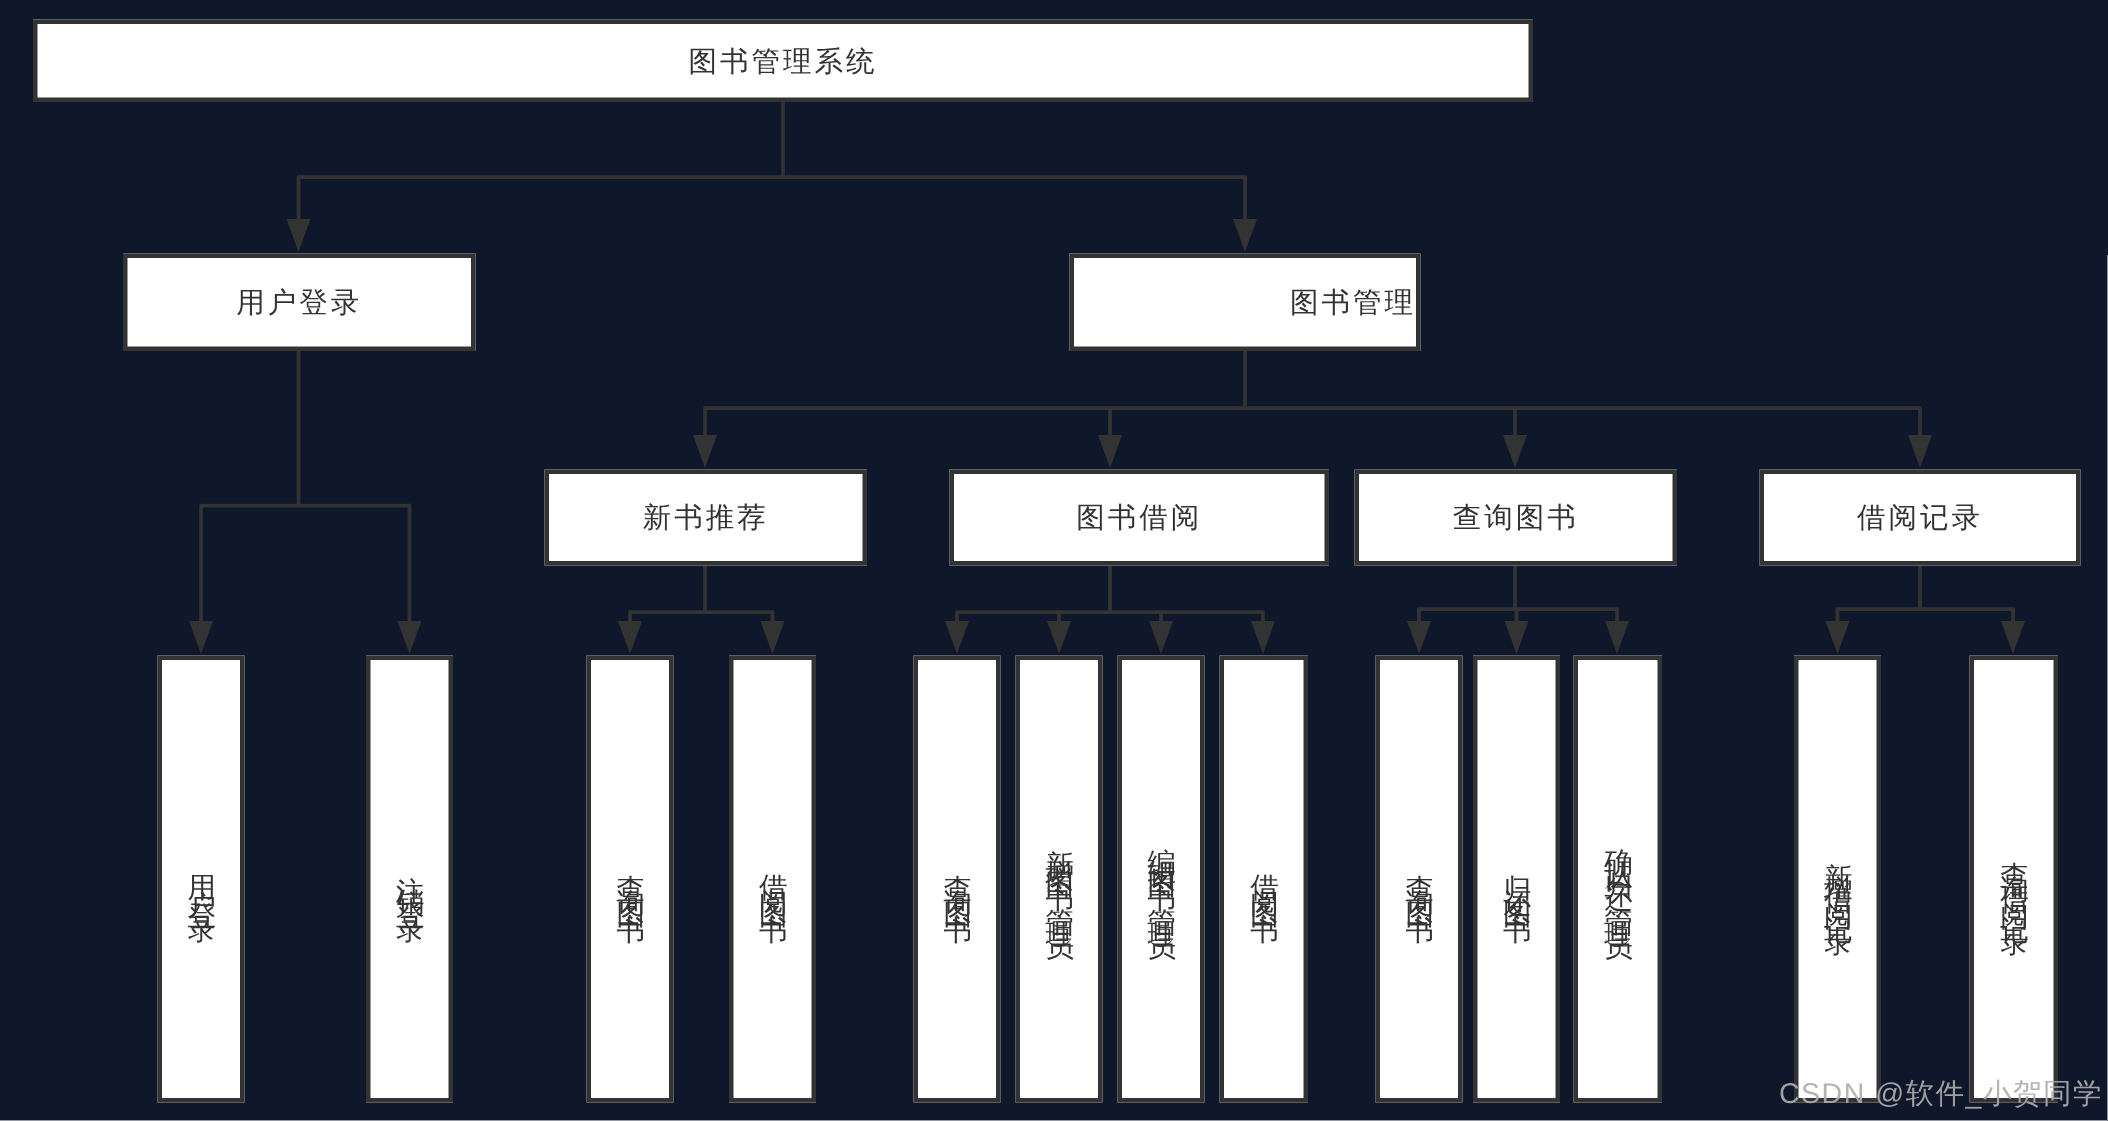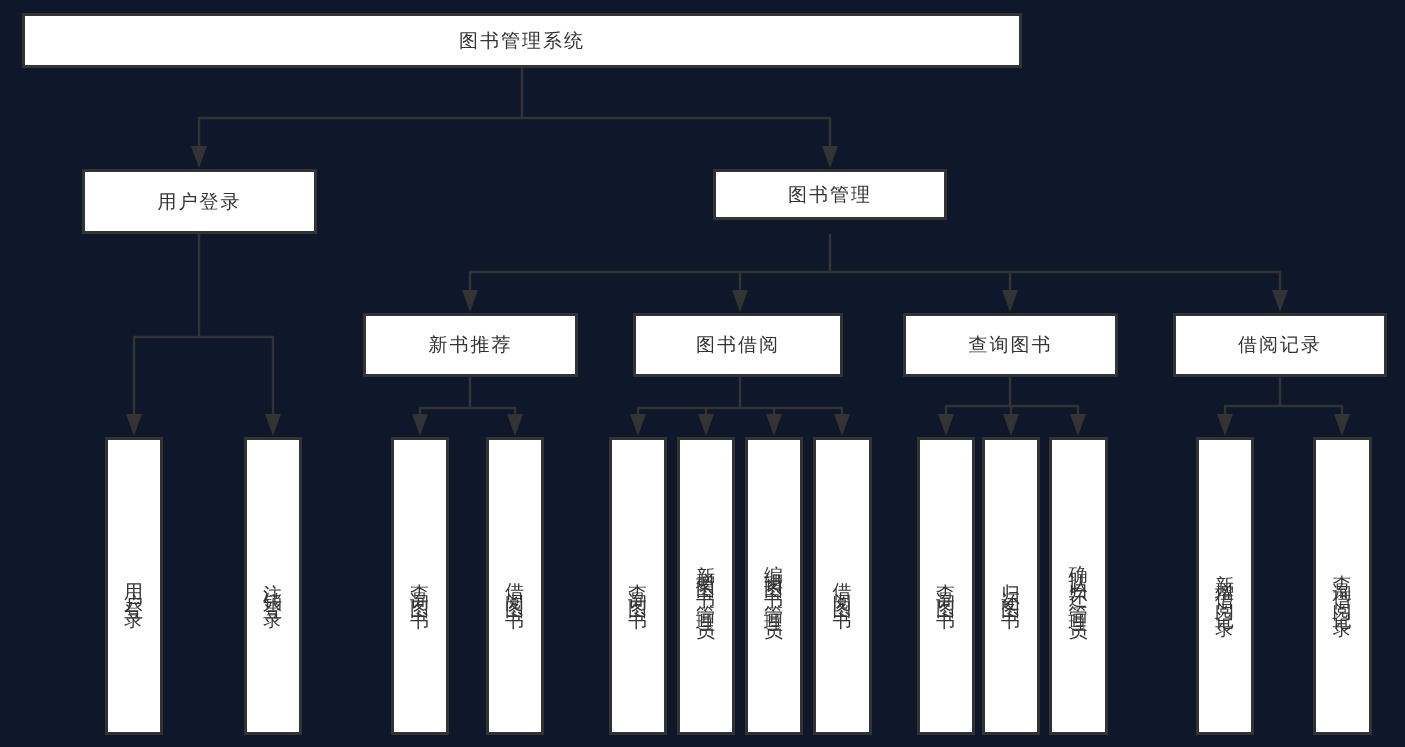--- a/index.html
+++ b/index.html
@@ -103,28 +103,28 @@
     </g>
   </svg>
 
   <div class="node" style="left:22px; top:13px; width:1000px; height:55px;">
     <span>图书管理系统</span>
   </div>
 
   <div class="node" style="left:82px; top:169px; width:235px; height:65px;">
     <span>用户登录</span>
   </div>
-  <div class="node" style="left:713px; top:169px; width:234px; height:51px;">
+  <div class="node" style="left:713px; top:169px; width:234px; height:65px;justify-content:flex-end;">
     <span>图书管理</span>
   </div>
 
   <div class="node" style="left:363px; top:313px; width:215px; height:64px;">
     <span>新书推荐</span>
   </div>
-  <div class="node" style="left:633px; top:313px; width:210px; height:64px;">
+  <div class="node" style="left:633px; top:313px; width:253px; height:64px;">
     <span>图书借阅</span>
   </div>
   <div class="node" style="left:903px; top:313px; width:215px; height:64px;">
     <span>查询图书</span>
   </div>
   <div class="node" style="left:1173px; top:313px; width:214px; height:64px;">
     <span>借阅记录</span>
   </div>
 
   <div class="node leaf" style="left:105px; top:437px; width:58px; height:298px;">
@@ -164,14 +164,15 @@
     <span class="vtext">确认归还（管理员）</span>
   </div>
 
   <div class="node leaf" style="left:1196px; top:437px; width:58px; height:298px;">
     <span class="vtext">新增借阅记录</span>
   </div>
   <div class="node leaf" style="left:1313px; top:437px; width:59px; height:298px;">
     <span class="vtext">查询借阅记录</span>
   </div>
 
+  <div class="watermark">CSDN @软件_小贺同学</div>
 
 </div>
 
 </body></html>

